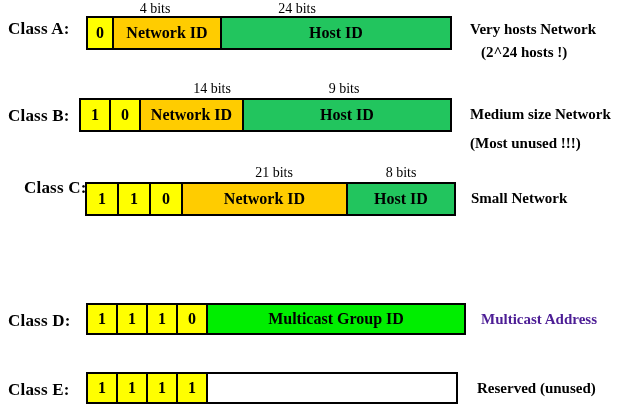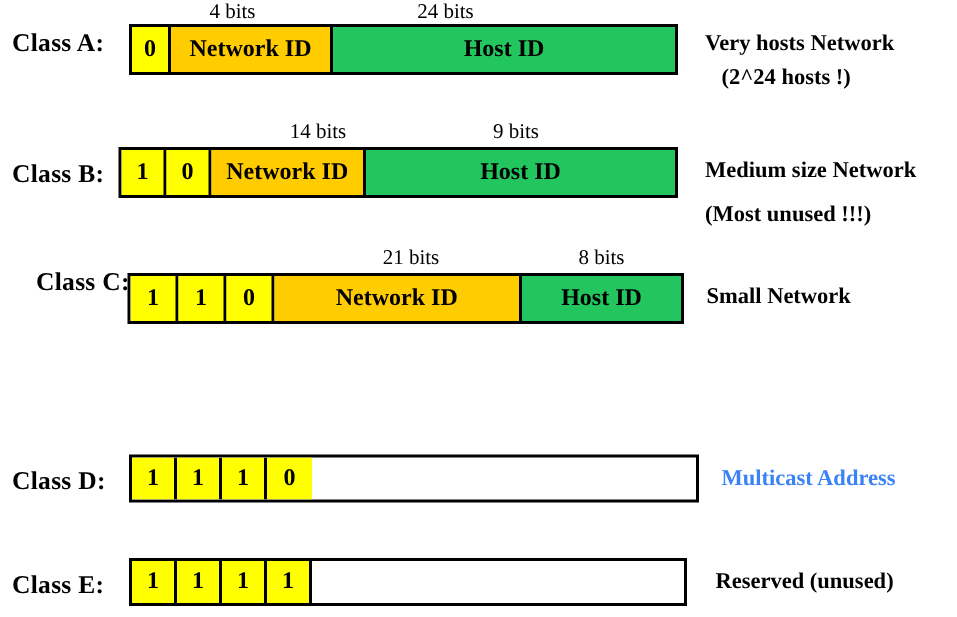--- a/index.html
+++ b/index.html
@@ -96,21 +96,21 @@
 
   
   .note {
     position: absolute;
     font-size: 15px;
     font-weight: bold;
     line-height: 1;
     white-space: nowrap;
   }
   .note.red {
-    color: #3b82f6;
+    color: #4c1d95;
   }
   .note.sub {
     font-size: 15px;
   }
 </style>
 </head>
 <body>
 
 <div id="diagram">
 
@@ -165,20 +165,21 @@
   </div>
 
   <div class="row">
     <div class="class-label" style="left:8px; top:312px;">Class D:</div>
 
     <div class="bar" style="left:86px; top:303px; width:380px; height:32px;">
       <div class="seg bitcell" style="width:30px;">1</div>
       <div class="seg bitcell" style="width:30px;">1</div>
       <div class="seg bitcell" style="width:30px;">1</div>
       <div class="seg bitcell" style="width:30px;">0</div>
+      <div class="seg mcast" style="flex:1 1 auto;">Multicast Group ID</div>
     </div>
 
     <div class="note red" style="left:481px; top:312px;">Multicast Address</div>
   </div>
 
   <div class="row">
     <div class="class-label" style="left:8px; top:381px;">Class E:</div>
 
     <div class="bar" style="left:86px; top:372px; width:372px; height:32px;">
       <div class="seg bitcell" style="width:30px;">1</div>

